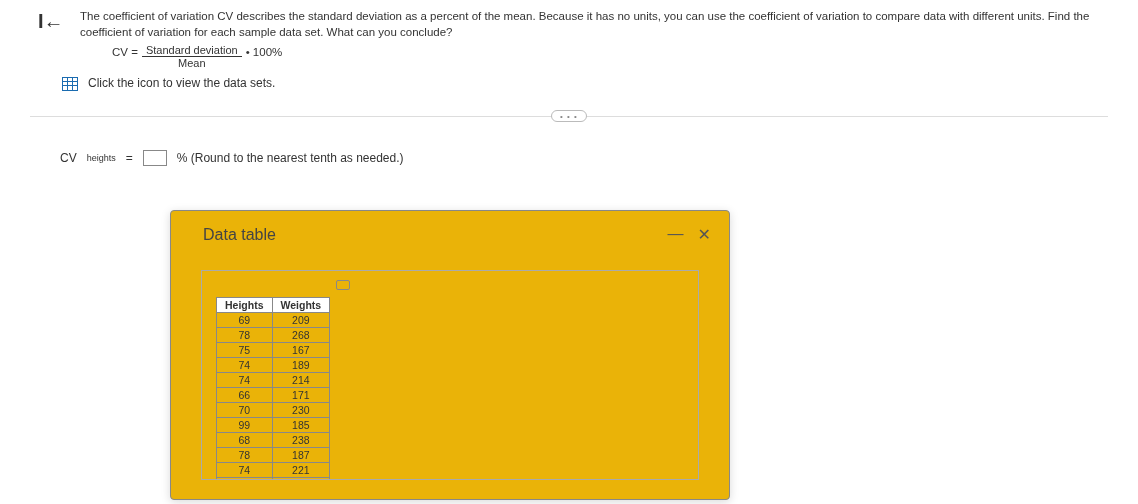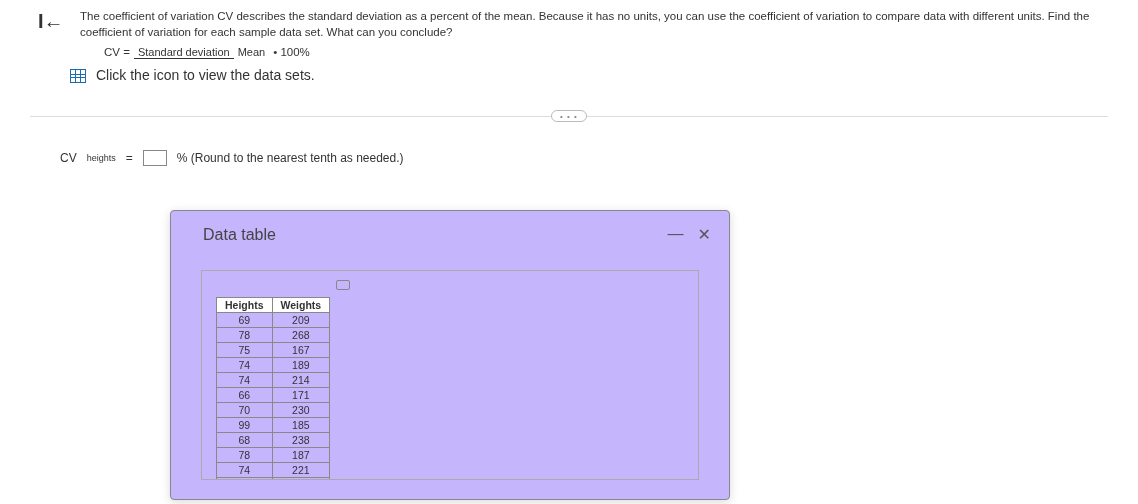--- a/index.html
+++ b/index.html
@@ -32,41 +32,42 @@
     position: absolute;
     left: 80px;
     top: 8px;
     right: 40px;
     font-size: 11.5px;
     line-height: 1.4;
     color: #333;
   }
   .formula {
     margin-top: 4px;
-    margin-left: 24px;
+    margin-left: 32px;
     display: flex;
-    align-items: center;
+    align-items: flex-start;
     gap: 4px;
   }
   .frac {
     display: inline-flex;
+    flex-direction: column;
     align-items: center;
     font-size: 11px;
     line-height: 1.1;
     vertical-align: middle;
   }
   .frac .num { border-bottom: 1px solid #333; padding: 0 4px; }
   .frac .den { padding: 0 4px; }
   .data-link {
     display: flex;
     align-items: center;
     gap: 6px;
     margin-top: 6px;
-    margin-left: 8px;
-    font-size: 14px;
+    margin-left: 0;
+    font-size: 12px;
     color: #333;
   }
   .grid-icon {
     width: 16px; height: 14px;
     border: 1px solid #1a6bb0;
     display: inline-block;
     background:
       linear-gradient(#1a6bb0,#1a6bb0) 0 33%/100% 1px no-repeat,
       linear-gradient(#1a6bb0,#1a6bb0) 0 66%/100% 1px no-repeat,
       linear-gradient(#1a6bb0,#1a6bb0) 33% 0/1px 100% no-repeat,
@@ -108,21 +109,21 @@
     border: 1px solid #888;
     display: inline-block;
     background: #fff;
   }
   .modal {
     position: absolute;
     left: 170px;
     top: 210px;
     width: 560px;
     height: 290px;
-    background: #c4b5fd;
+    background: #eab308;
     border: 1px solid #888;
     border-radius: 4px;
     box-shadow: 0 2px 10px rgba(0,0,0,0.15);
   }
   .modal-header {
     display:flex;
     justify-content:space-between;
     align-items:center;
     padding: 14px 18px 8px 32px;
   }

